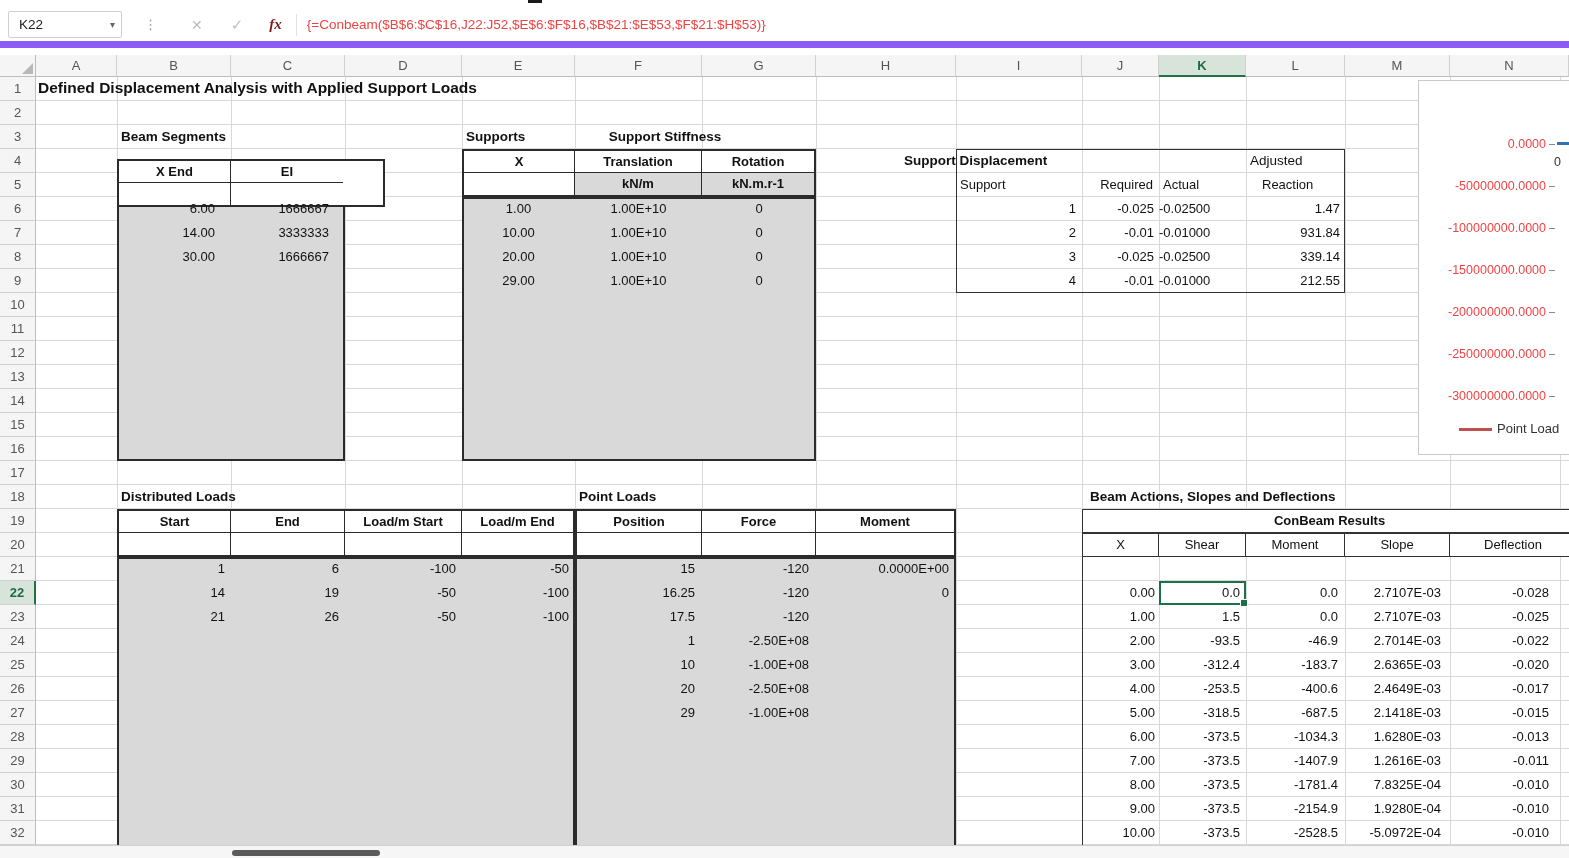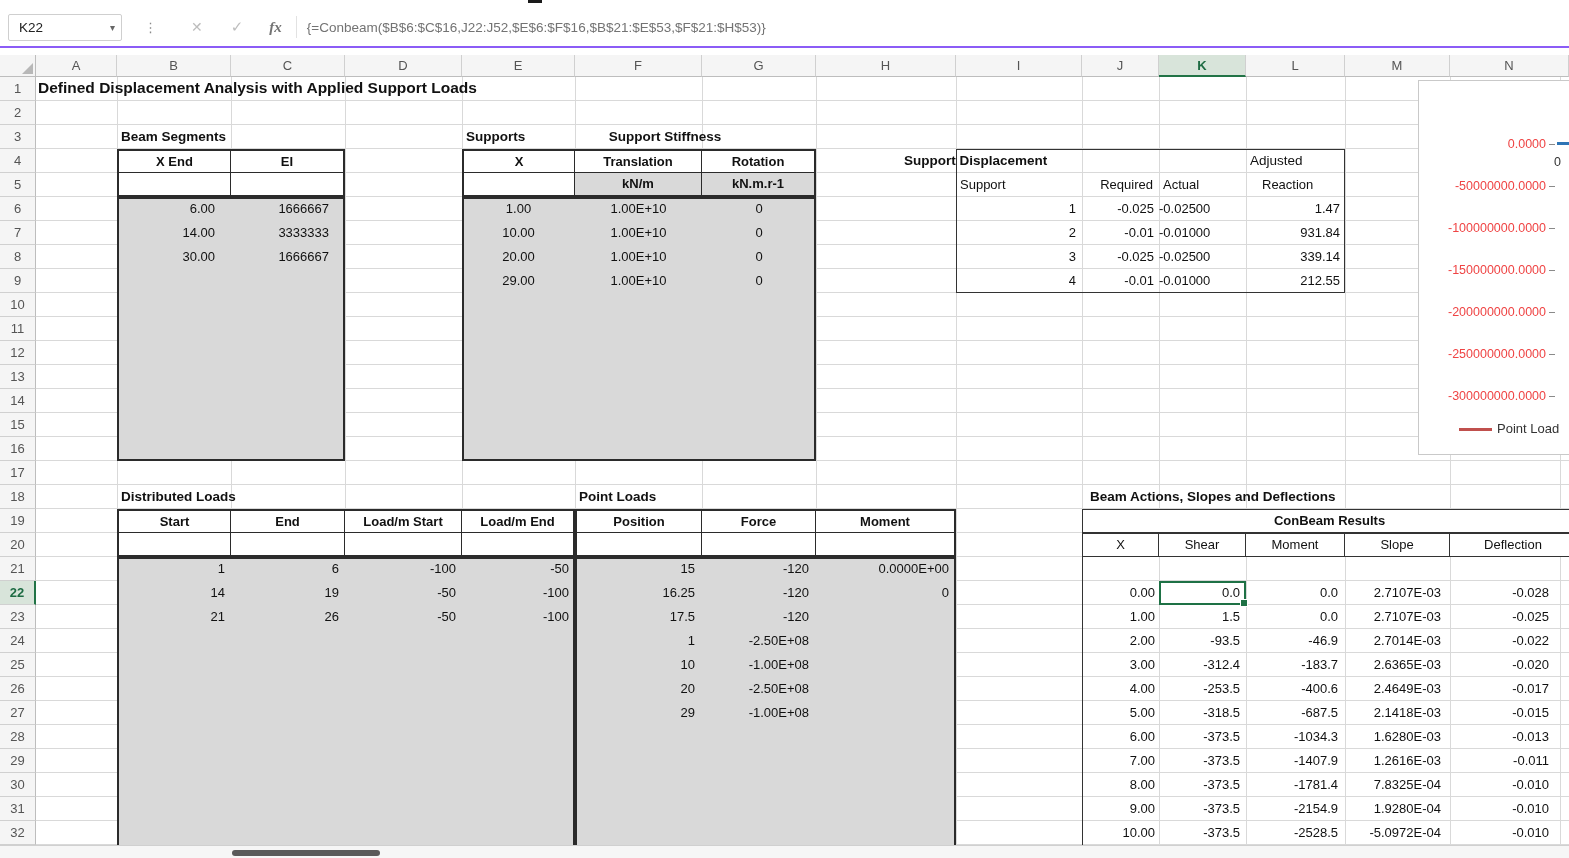--- a/index.html
+++ b/index.html
@@ -3,32 +3,32 @@
 <meta charset="utf-8">
 <style>
   html,body{margin:0;padding:0;}
   body{width:1569px;height:858px;position:relative;overflow:hidden;background:#fff;
        font-family:"Liberation Sans",sans-serif;color:#111;}
 
   
   .topstrip{position:absolute;top:0;left:0;width:100%;height:8px;background:#fff;}
   .topmark{position:absolute;left:528px;top:0;width:14px;height:3px;background:#1a1a1a;}
   .fbar{position:absolute;top:8px;left:0;width:100%;height:40px;background:#fff;
-        border-bottom:2px solid #8b5cf6;display:flex;align-items:center;box-sizing:border-box;}
+        border-bottom:7px solid #8b5cf6;display:flex;align-items:center;box-sizing:border-box;}
   .namebox{margin-left:8px;width:114px;height:27px;border:1px solid #cfcfcf;border-radius:2px;
         display:flex;align-items:center;justify-content:space-between;padding:0 6px 0 10px;
         box-sizing:border-box;font-size:13.5px;color:#222;background:#fff;}
   .nb-arrow{color:#666;font-size:10px;}
   .fb-dots{margin-left:22px;color:#8a8a8a;font-size:13px;}
   .fb-x{margin-left:34px;color:#bdbdbd;font-size:14px;}
   .fb-check{margin-left:28px;color:#bdbdbd;font-size:15px;}
-  .fb-fx{margin-left:26px;color:#737373;font-size:15px;font-style:italic;font-weight:bold;
+  .fb-fx{margin-left:26px;color:#7f1d1d;font-size:15px;font-style:italic;font-weight:bold;
         font-family:"Liberation Serif",serif;}
   .fb-sep{margin-left:14px;width:1px;height:22px;background:#e2e2e2;}
-  .fb-formula{margin-left:10px;font-size:13.5px;color:#737373;white-space:nowrap;}
+  .fb-formula{margin-left:10px;font-size:13.5px;color:#ef4444;white-space:nowrap;}
 
   
   .sheet{position:absolute;top:55px;left:0;width:1569px;height:790px;background:#fff;}
   .gridh{position:absolute;left:36px;top:22px;width:1533px;height:768px;
         background-image:repeating-linear-gradient(to bottom,transparent 0px,transparent 23px,#d9d9d9 23px,#d9d9d9 24px);}
   .vline{position:absolute;top:22px;width:1px;height:768px;background:#d9d9d9;}
 
   
   .corner{position:absolute;left:0;top:0;width:36px;height:22px;background:#f5f5f5;
         border-right:1px solid #bdbdbd;border-bottom:1px solid #bdbdbd;box-sizing:border-box;}
@@ -189,21 +189,21 @@
   <div class="gblock nobottom" style="left:575px;top:502px;width:381px;height:288px"></div>
 
   <div class="title">Defined Displacement Analysis with Applied Support Loads</div>
   <div class="slabel" style="left:121px;top:70px">Beam Segments</div>
   <div class="slabel" style="left:466px;top:70px">Supports</div>
   <div class="slabel" style="left:575px;top:70px;width:180px;text-align:center">Support Stiffness</div>
   <div class="slabel" style="left:121px;top:430px">Distributed Loads</div>
   <div class="slabel" style="left:579px;top:430px">Point Loads</div>
   <div class="slabel" style="left:1090px;top:430px">Beam Actions, Slopes and Deflections</div>
 
-  <div class="hbox beamhead" style="left:117px;top:94px;width:228px;height:48px">
+  <div class="hbox beamhead" style="left:117px;top:104px;width:268px;height:48px">
     <div class="hrow r1">
       <div class="hc">X End</div>
       <div class="hc">EI</div>
     </div>
     <div class="hrow r2">
       <div class="hc"></div>
       <div class="hc"></div>
     </div>
   </div>
   <div class="dgrid beamdata" style="left:117px;top:142px">

